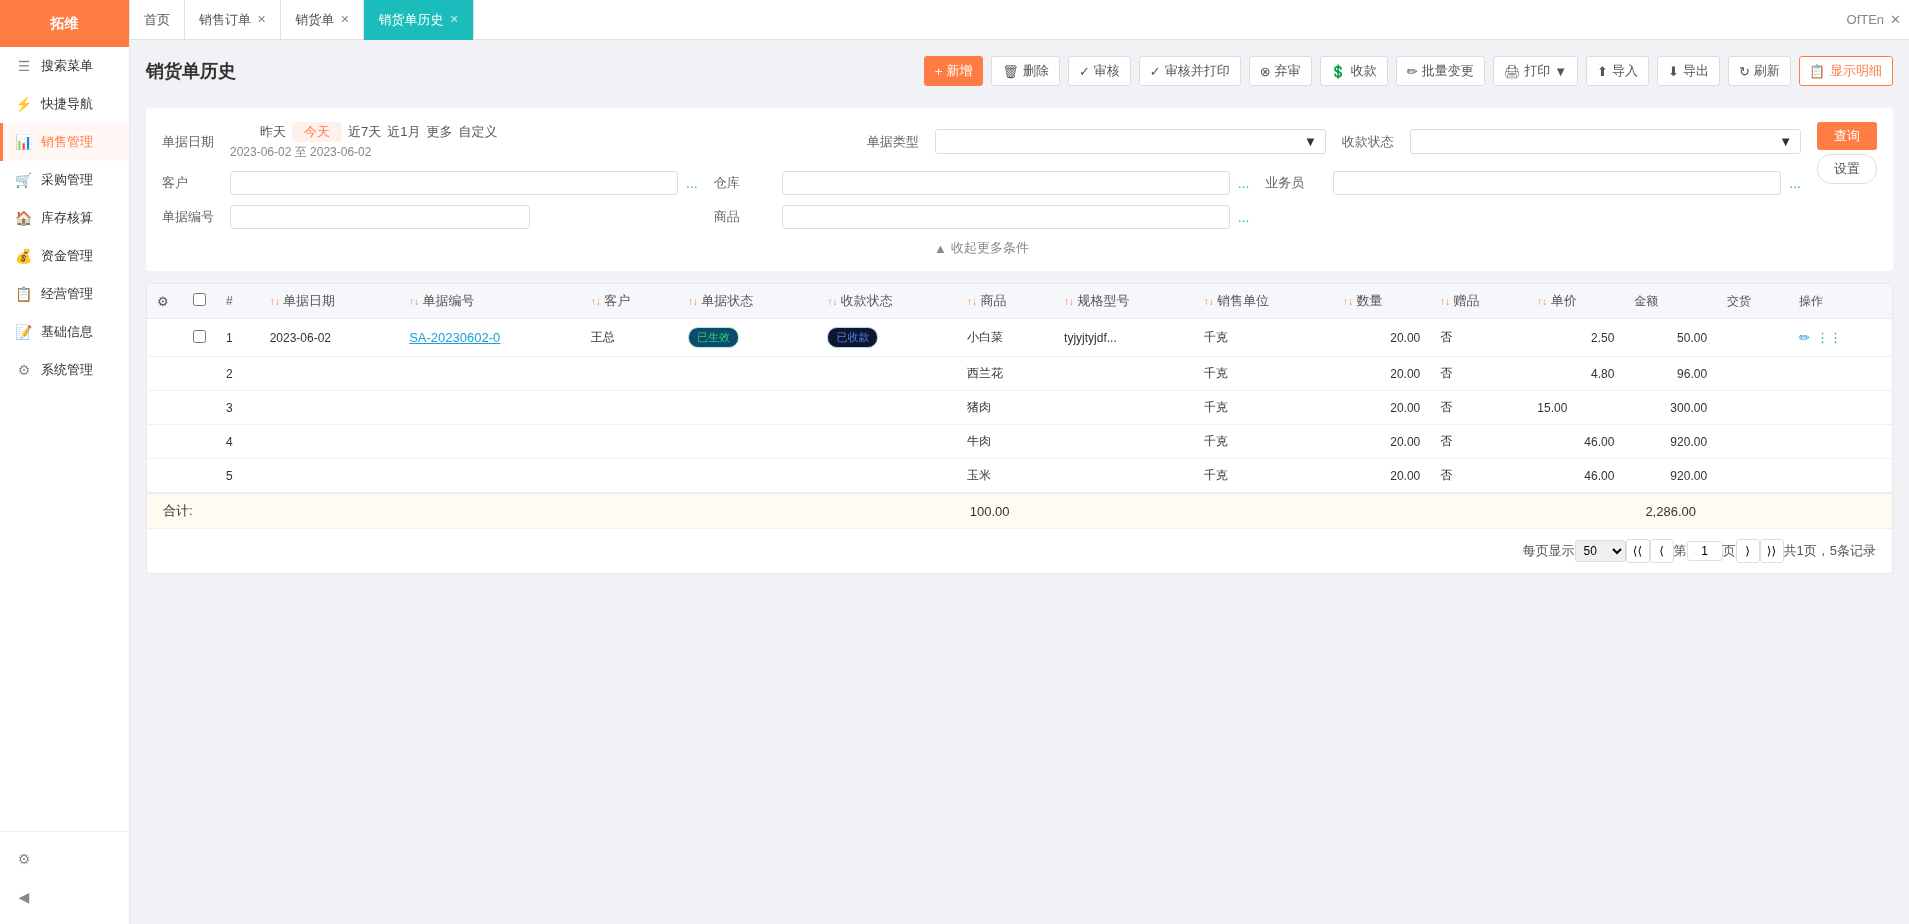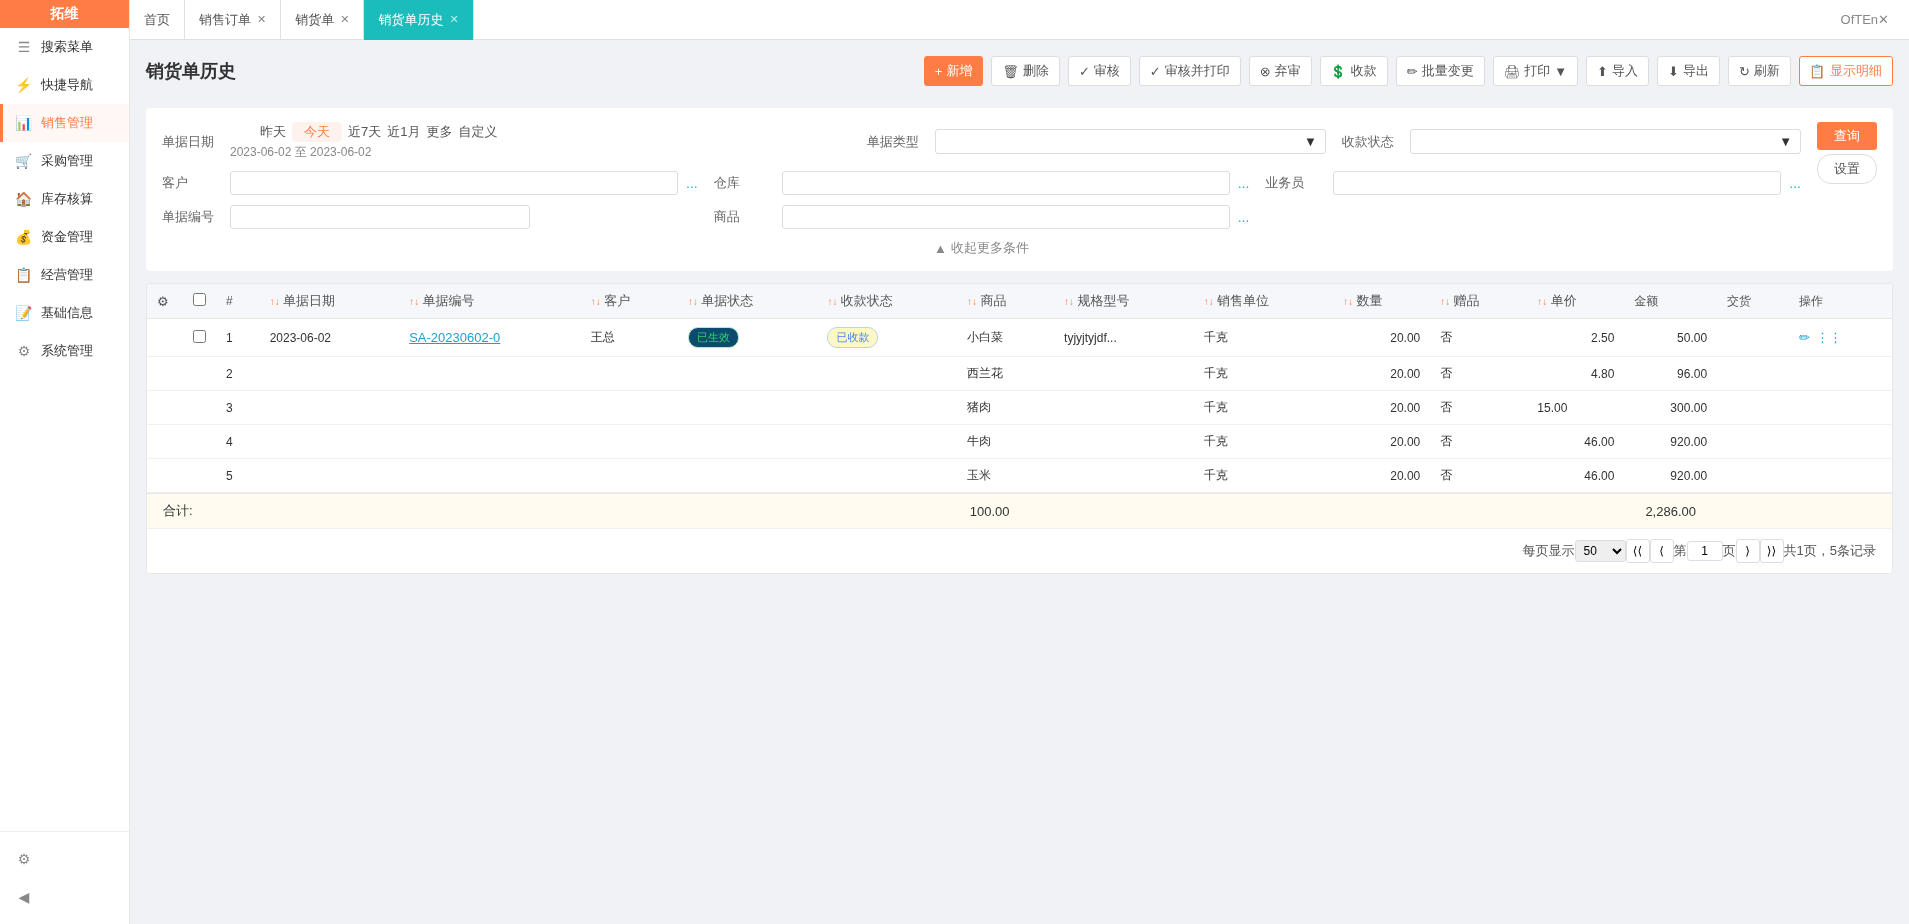--- a/index.html
+++ b/index.html
@@ -8,21 +8,21 @@
     
     .sidebar {
       width: 130px;
       background: #fff;
       border-right: 1px solid #e8e8e8;
       display: flex;
       flex-direction: column;
       flex-shrink: 0;
     }
     .sidebar-logo {
-      height: 28px;
+      height: 47px;
       background: #ff7d45;
       display: flex;
       align-items: center;
       justify-content: center;
       color: #fff;
       font-size: 14px;
       font-weight: bold;
     }
     .sidebar-item {
       display: flex;
@@ -71,26 +71,26 @@
       font-size: 13px;
     }
     .tab.active { background: #1abcbc; color: #fff; }
     .tab-close {
       font-size: 11px;
       opacity: 0.7;
       cursor: pointer;
     }
     .topbar-right {
       margin-left: auto;
-      padding-right: 20px;
+      padding-right: 8px;
       color: #888;
       font-size: 13px;
       display: flex;
       align-items: center;
-      gap: 0;
+      gap: 6px;
     }
 
     
     .content {
       flex: 1;
       overflow-y: auto;
       background: #f0f2f5;
       padding: 16px;
     }
     .page-title {
@@ -220,21 +220,21 @@
       color: #333;
       font-size: 12px;
     }
     .status-badge {
       display: inline-block;
       padding: 2px 8px;
       border-radius: 10px;
       font-size: 11px;
     }
     .status-active { background: #0c4a6e; color: #2ecc71; border: 1px solid #b7e9d2; }
-    .status-paid { background: #fef9c3; color: #4a7ff7; border: 1px solid #b8d0ff; }
+    .status-paid { background: #0f172a; color: #4a7ff7; border: 1px solid #b8d0ff; }
     .link-text { color: #1a9fd6; cursor: pointer; text-decoration: underline; }
     .action-icons { display: flex; gap: 6px; color: #1a9fd6; font-size: 14px; cursor: pointer; }
 
     
     .summary-row {
       background: #fffbf0;
       display: flex;
       align-items: center;
       padding: 8px 16px;
       border-top: 1px solid #e8e8e8;

